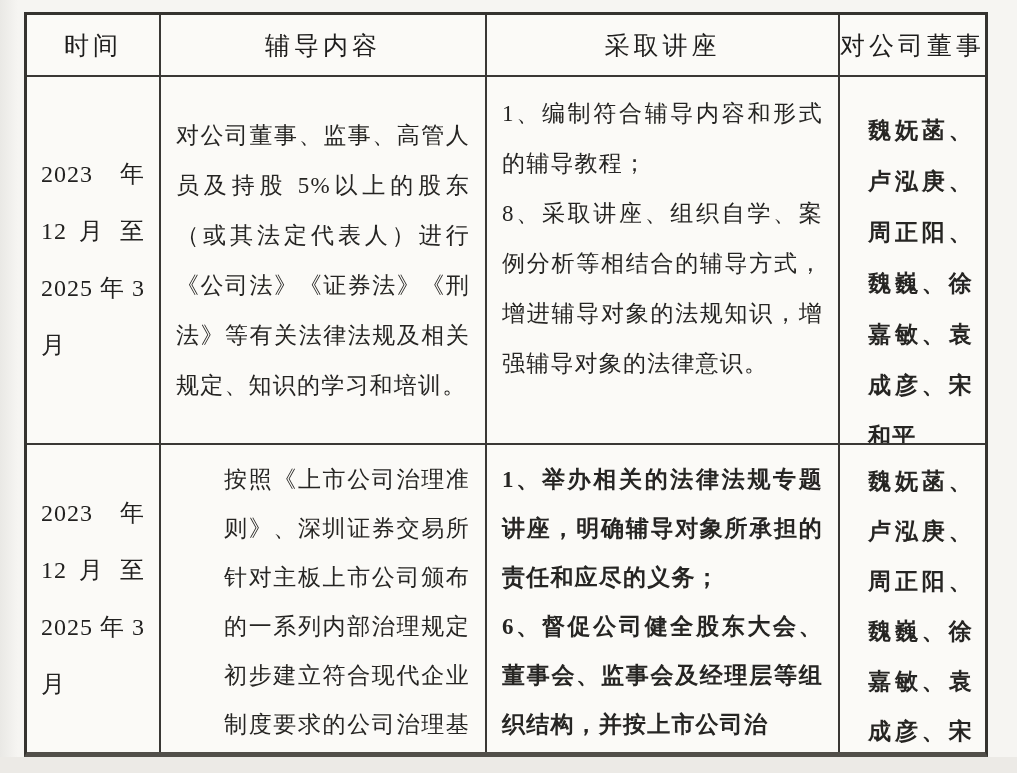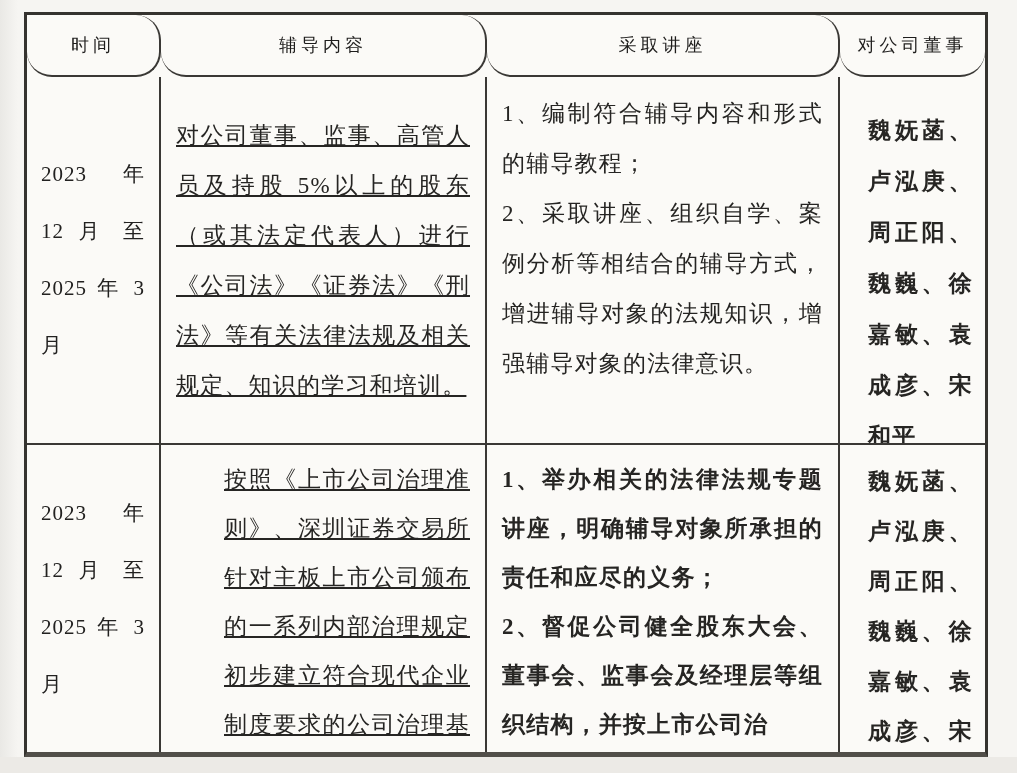--- a/index.html
+++ b/index.html
@@ -45,50 +45,49 @@
     border-bottom: 2px solid #3a3835;
     overflow: hidden;
   }
   .cell.last-col { border-right: none; }
   .cell.last-row { border-bottom: none; }
 
   .th {
     display: flex;
     align-items: center;
     justify-content: center;
-    font-size: 18px;
+    font-size: 25px;
     letter-spacing: 4px;
     color: #1e1d1c;
-    border-radius: 25px;
   }
 
   .time-cell {
     display: flex;
     flex-direction: column;
     justify-content: center;
     padding: 0 14px;
   }
   .time-line {
-    font-size: 21px;
+    font-size: 24px;
     line-height: 57px;
     text-align: justify;
     text-align-last: justify;
     letter-spacing: 1px;
     white-space: nowrap;
   }
   .time-line.single { text-align-last: left; }
 
   .content-cell, .plan-cell, .personnel-cell {
     font-size: 23px;
     line-height: 50px;
     text-align: justify;
     letter-spacing: 1.2px;
     color: #262523;
   }
-  .content-cell { padding: 34px 15px 6px 15px; text-decoration: underline; }
+  .content-cell { padding: 34px 15px 6px 15px; }
   .plan-cell    { padding: 12px 15px 16px 15px; }
   .personnel-cell { padding: 28px 12px 6px 28px; line-height: 51px; font-weight: bold; }
 
   .plan-cell p, .content-cell p, .personnel-cell p { margin: 0; }
 
   .row2 .content-cell   { padding-top: 10px; line-height: 49px; margin-left: 48px; }
   .row2 .plan-cell      { padding-top: 10px; line-height: 49px; }
   .row2 .personnel-cell { padding-top: 12px; line-height: 50px; }
 
   
@@ -114,41 +113,41 @@
       <div class="time-line">2023 年</div>
       <div class="time-line">12 月 至</div>
       <div class="time-line">2025 年 3</div>
       <div class="time-line single">月</div>
     </div>
     <div class="cell content-cell">
       <p>对公司董事、监事、高管人员及持股 5%以上的股东（或其法定代表人）进行《公司法》《证券法》《刑法》等有关法律法规及相关规定、知识的学习和培训。</p>
     </div>
     <div class="cell plan-cell">
       <p>1、编制符合辅导内容和形式的辅导教程；</p>
-      <p>2、采取讲座、组织自学、案例分析等相结合的辅导方式，增进辅导对象的法规知识，增强辅导对象的法律意识。</p>
+      <p>8、采取讲座、组织自学、案例分析等相结合的辅导方式，增进辅导对象的法规知识，增强辅导对象的法律意识。</p>
     </div>
     <div class="cell personnel-cell last-col">
       <p>魏妩菡、卢泓庚、周正阳、魏巍、徐嘉敏、袁成彦、宋和平</p>
     </div>
 
     <div class="cell time-cell last-row row2">
       <div class="time-line">2023 年</div>
       <div class="time-line">12 月 至</div>
       <div class="time-line">2025 年 3</div>
       <div class="time-line single">月</div>
     </div>
     <div class="cell last-row row2">
       <div class="content-cell" style="border:none;">
         <p>按照《上市公司治理准则》、深圳证券交易所针对主板上市公司颁布的一系列内部治理规定初步建立符合现代企业制度要求的公司治理基础，促进公司董事、</p>
       </div>
     </div>
     <div class="cell last-row row2">
       <div class="plan-cell" style="border:none;font-weight:bold;">
         <p>1、举办相关的法律法规专题讲座，明确辅导对象所承担的责任和应尽的义务；</p>
-        <p>2、督促公司健全股东大会、董事会、监事会及经理层等组织结构，并按上市公司治</p>
+        <p>6、督促公司健全股东大会、董事会、监事会及经理层等组织结构，并按上市公司治</p>
       </div>
     </div>
     <div class="cell last-col last-row row2">
       <div class="personnel-cell" style="border:none;">
         <p>魏妩菡、卢泓庚、周正阳、魏巍、徐嘉敏、袁成彦、宋和平</p>
       </div>
     </div>
 
   </div>
   <div class="below-strip"></div>

